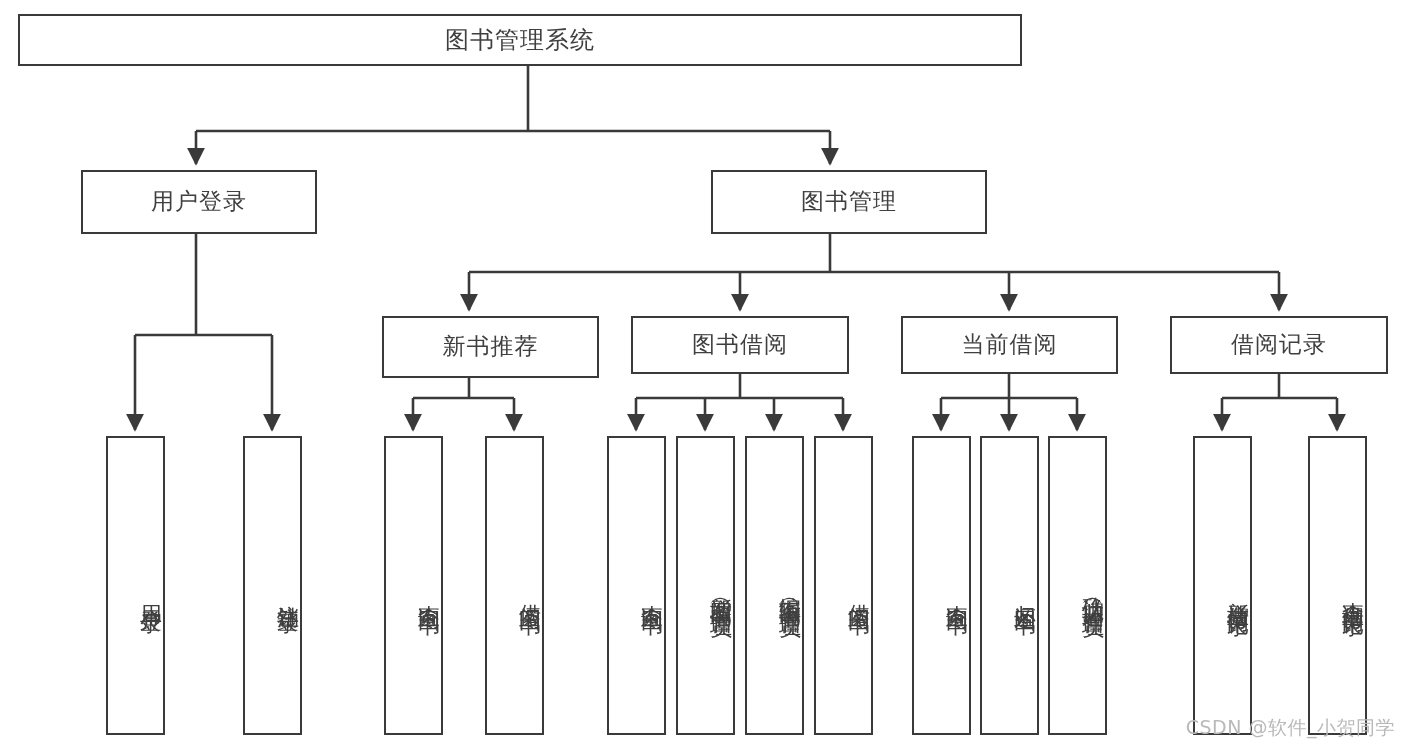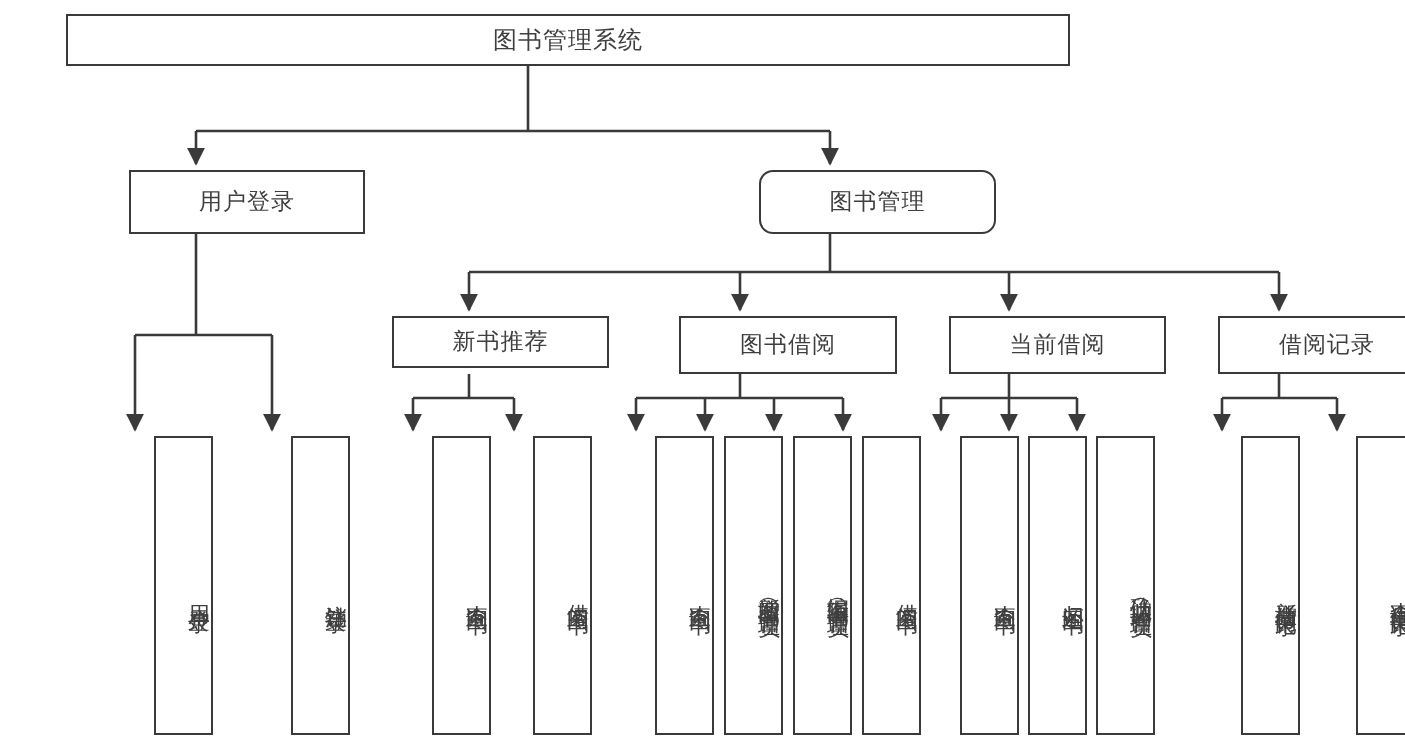--- a/index.html
+++ b/index.html
@@ -33,21 +33,20 @@
     position: absolute;
     box-sizing: border-box;
     background: #ffffff;
     border: 2.5px solid #3a3a3a;
     display: flex;
     align-items: center;
     justify-content: center;
     color: #3f3f3f;
     line-height: 1.18;
     z-index: 2;
-    margin-left: 48px;
   }
   .node-h {
     font-size: 23px;
     letter-spacing: 1px;
     white-space: nowrap;
   }
   .node-root {
     font-size: 24px;
   }
   .node-leaf {
@@ -132,25 +131,25 @@
   </svg>
 
   <div class="node node-h node-root" style="left:18px; top:14px; width:1004px; height:52px;">
     <span>图书管理系统</span>
   </div>
 
   <div class="node node-h" style="left:81px; top:170px; width:236px; height:64px;">
     <span>用户登录</span>
   </div>
 
-  <div class="node node-h" style="left:711px; top:170px; width:237px; height:64px;border-radius:14px;">
+  <div class="node node-h" style="left:711px; top:170px; width:276px; height:64px;">
     <span>图书管理</span>
   </div>
 
-  <div class="node node-h" style="left:344px; top:316px; width:217px; height:52px;">
+  <div class="node node-h" style="left:382px; top:316px; width:217px; height:62px;">
     <span>新书推荐</span>
   </div>
 
   <div class="node node-h" style="left:631px; top:316px; width:218px; height:58px;">
     <span>图书借阅</span>
   </div>
 
   <div class="node node-h" style="left:901px; top:316px; width:217px; height:58px;justify-content:center;">
     <span>当前借阅</span>
   </div>
@@ -204,14 +203,15 @@
   </div>
 
   <div class="node node-leaf" style="left:1193px; top:436px; width:59px; height:299px;">
     <span class="vtext">新增借阅记录</span>
   </div>
 
   <div class="node node-leaf" style="left:1308px; top:436px; width:59px; height:299px;">
     <span class="vtext">查询借阅记录</span>
   </div>
 
+  <div class="watermark">CSDN @软件_小贺同学</div>
 
 </div>
 
 </body></html>

